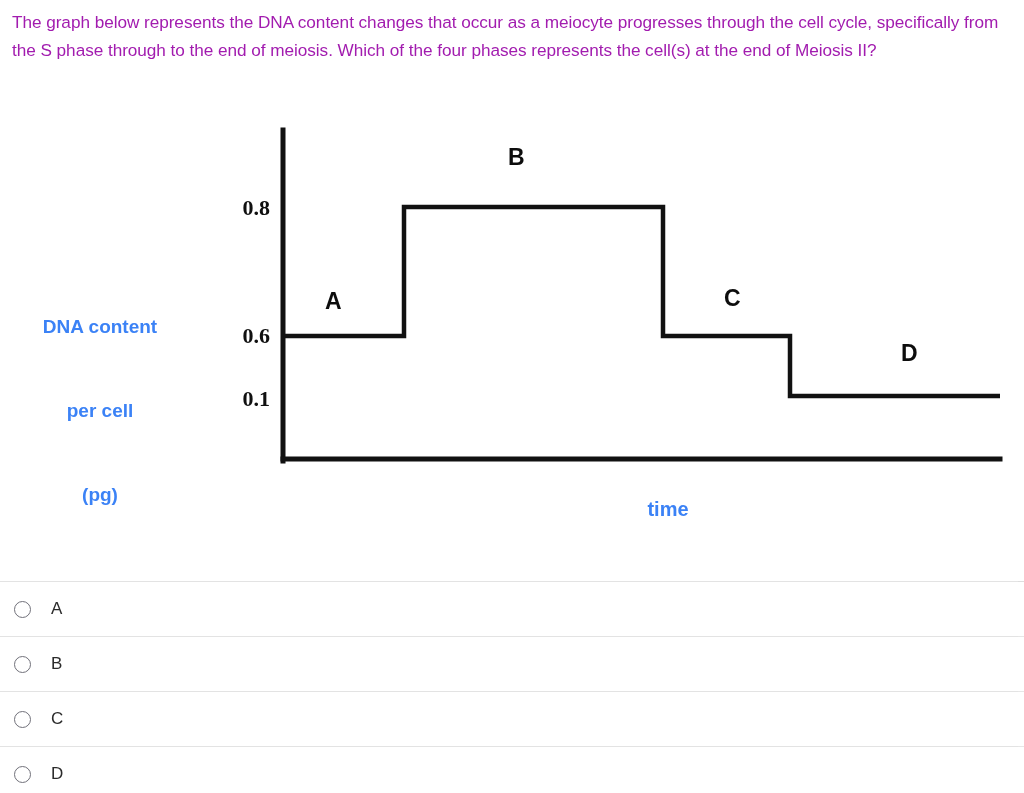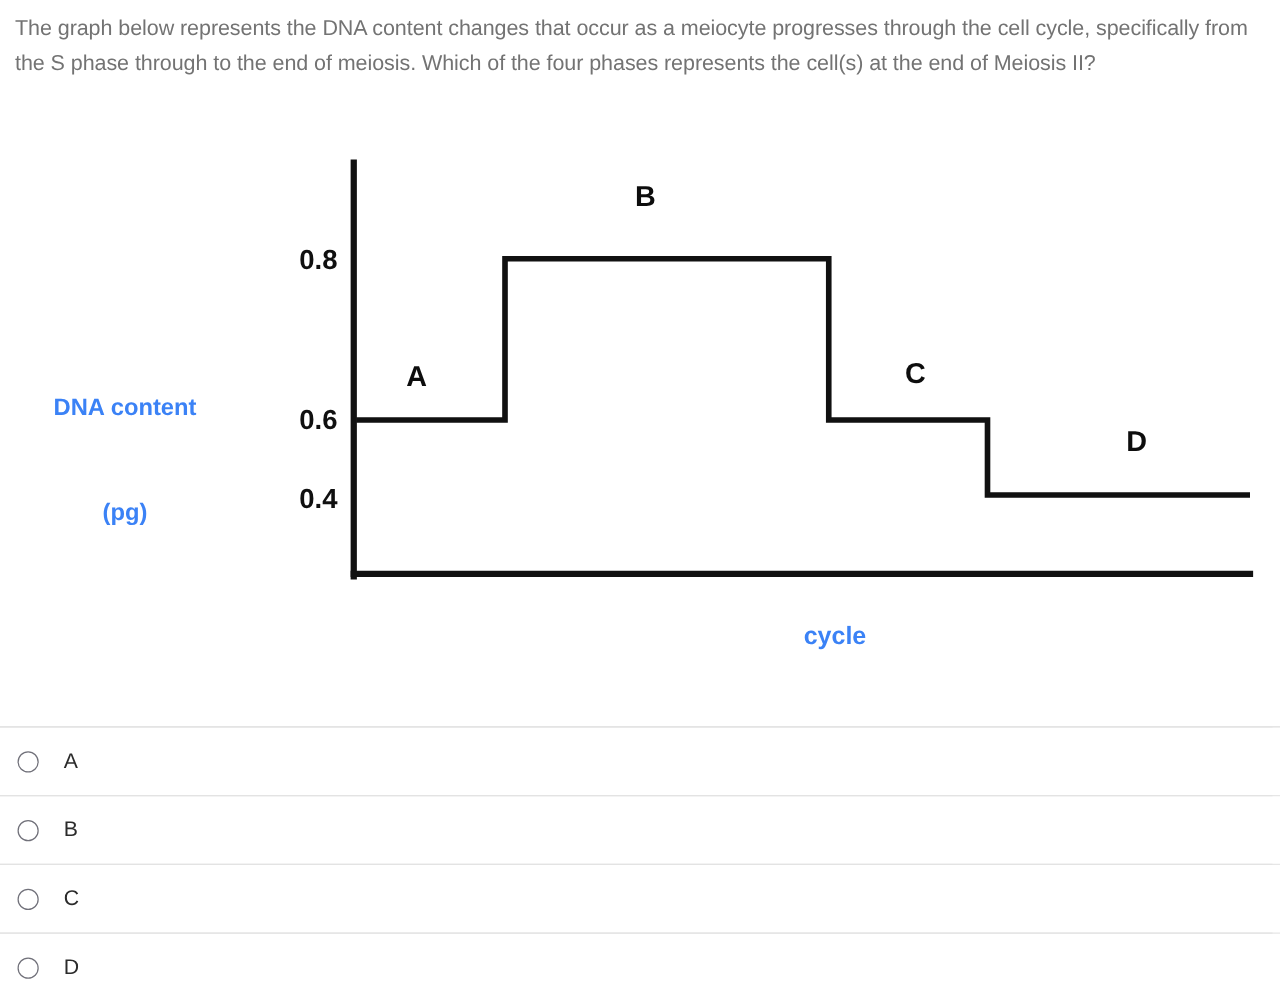--- a/index.html
+++ b/index.html
@@ -17,21 +17,21 @@
   }
 
   
   #question-prompt {
     position: absolute;
     left: 12px;
     top: 8px;
     width: 1002px;
     font-size: 17.2px;
     line-height: 28px;
-    color: #737373;
+    color: #a21caf;
     font-family: "Liberation Sans", sans-serif;
     letter-spacing: -0.05px;
   }
 
   
   #figure-region {
     position: absolute;
     left: 0;
     top: 118px;
     width: 1024px;
@@ -63,21 +63,21 @@
   #x-axis-title {
     left: 568px;
     top: 380px;
     width: 200px;
     text-align: center;
     font-size: 20px;
   }
 
   .tick-label {
     position: absolute;
-    font-family: Liberation Sans, sans-serif;
+    font-family: Liberation Serif, serif;
     font-weight: bold;
     font-size: 22px;
     color: #101010;
     width: 70px;
     text-align: right;
   }
   #tick-08 { left: 200px; top:  77px; }
   #tick-04 { left: 200px; top: 205px; }
   #tick-02 { left: 200px; top: 268px; }
 
@@ -144,28 +144,29 @@
 
     <line x1="283" y1="12" x2="283" y2="343" stroke="#111111" stroke-width="5" stroke-linecap="square"></line>
 
     <line x1="283" y1="341" x2="1000" y2="341" stroke="#111111" stroke-width="5" stroke-linecap="square"></line>
 
     <polyline points="285,218 404,218 404,89 663,89 663,218 790,218 790,278 1000,278" fill="none" stroke="#111111" stroke-width="4.5" stroke-linejoin="miter" stroke-linecap="butt"></polyline>
   </svg>
 
   <div class="axis-caption" id="y-axis-title">
     <div>DNA content</div>
+    <div>per cell</div>
     <div>(pg)</div>
   </div>
 
-  <div class="axis-caption" id="x-axis-title">cycle</div>
+  <div class="axis-caption" id="x-axis-title">time</div>
 
   <div class="tick-label" id="tick-08">0.8</div>
   <div class="tick-label" id="tick-04">0.6</div>
-  <div class="tick-label" id="tick-02">0.4</div>
+  <div class="tick-label" id="tick-02">0.1</div>
 
   <div class="phase-label" id="phase-A">A</div>
   <div class="phase-label" id="phase-B">B</div>
   <div class="phase-label" id="phase-C">C</div>
   <div class="phase-label" id="phase-D">D</div>
 </div>
 
 <div id="options-list">
 
   <div class="option-row">

